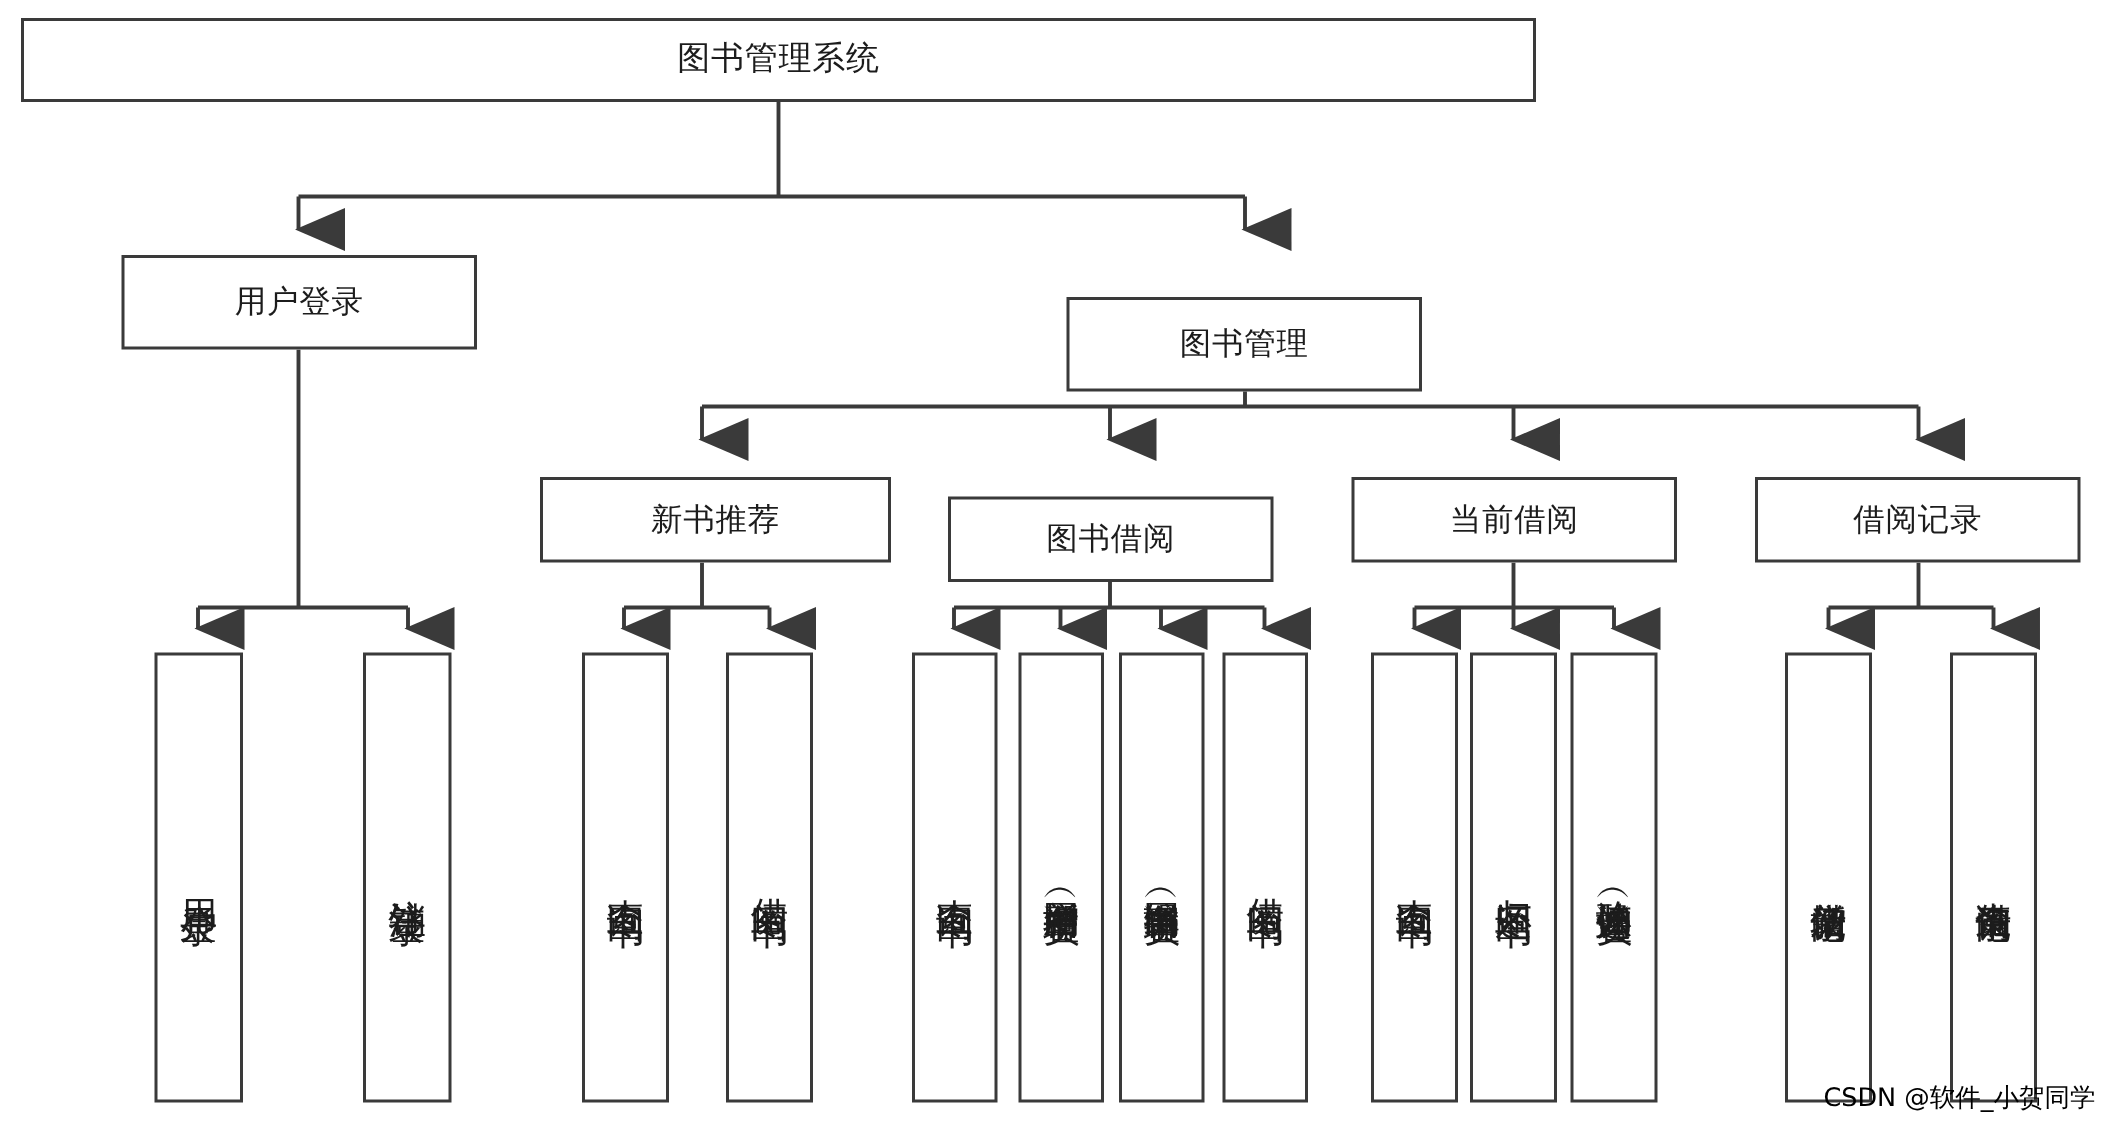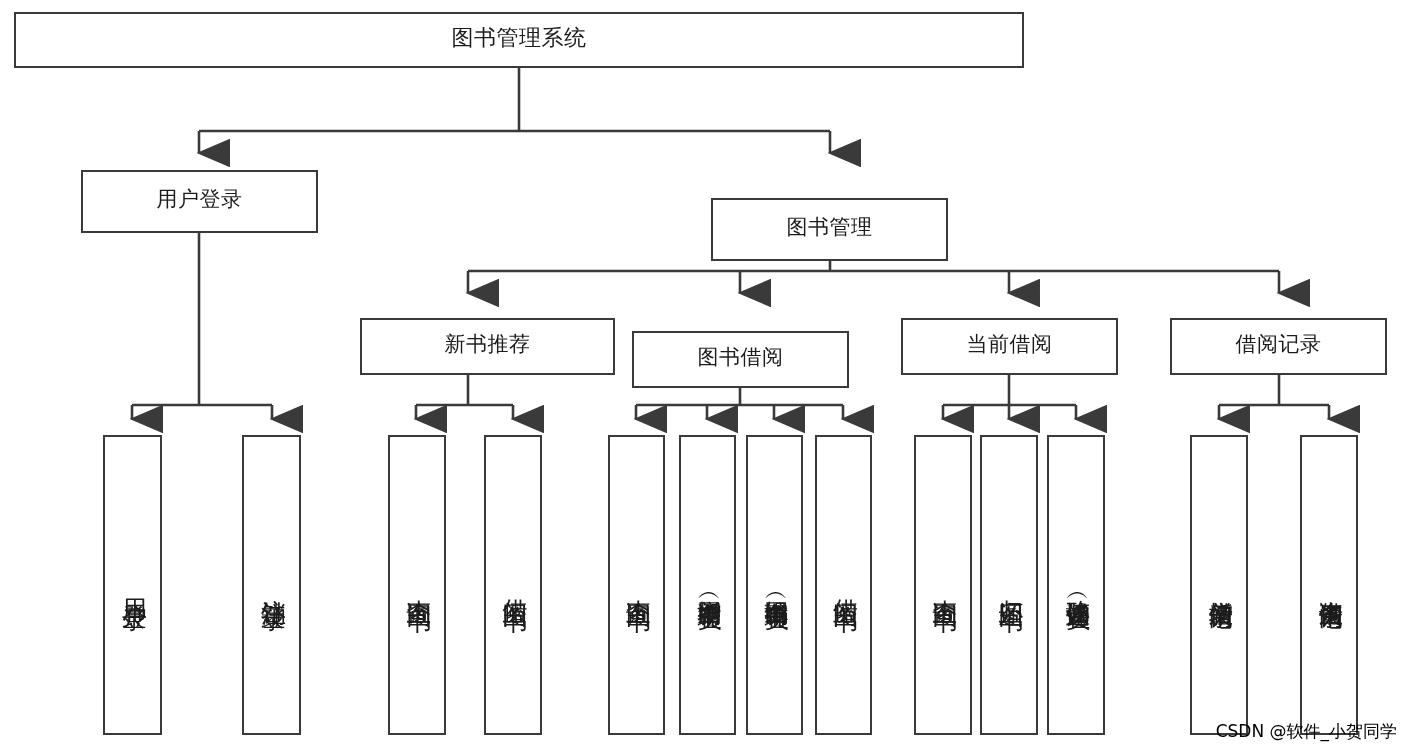--- a/index.html
+++ b/index.html
@@ -27,21 +27,20 @@
   .node {
     position: absolute;
     box-sizing: border-box;
     background: #ffffff;
     border: 2.5px solid #3a3a3a;
     display: flex;
     align-items: center;
     justify-content: center;
     color: #1c1c1c;
     z-index: 2;
-    font-family: Liberation Mono, monospace;
   }
   .node .lbl {
     display: block;
     text-align: center;
     line-height: 1.08;
     letter-spacing: 0.5px;
   }
   
   .node.h .lbl {
     font-size: 21px;
@@ -140,21 +139,21 @@
     <span class="lbl">图书管理系统</span>
   </div>
 
   <div class="node h" style="left:81px; top:170px; width:237px; height:63px;">
     <span class="lbl">用户登录</span>
   </div>
   <div class="node h" style="left:711px; top:170px; width:237px; height:63px;margin-top:28px;">
     <span class="lbl">图书管理</span>
   </div>
 
-  <div class="node h" style="left:360px; top:318px; width:255px; height:57px;">
+  <div class="node h" style="left:360px; top:318px; width:234px; height:57px;">
     <span class="lbl">新书推荐</span>
   </div>
   <div class="node h" style="left:632px; top:331px; width:217px; height:57px;">
     <span class="lbl">图书借阅</span>
   </div>
   <div class="node h" style="left:901px; top:318px; width:217px; height:57px;">
     <span class="lbl">当前借阅</span>
   </div>
   <div class="node h" style="left:1170px; top:318px; width:217px; height:57px;">
     <span class="lbl">借阅记录</span>

